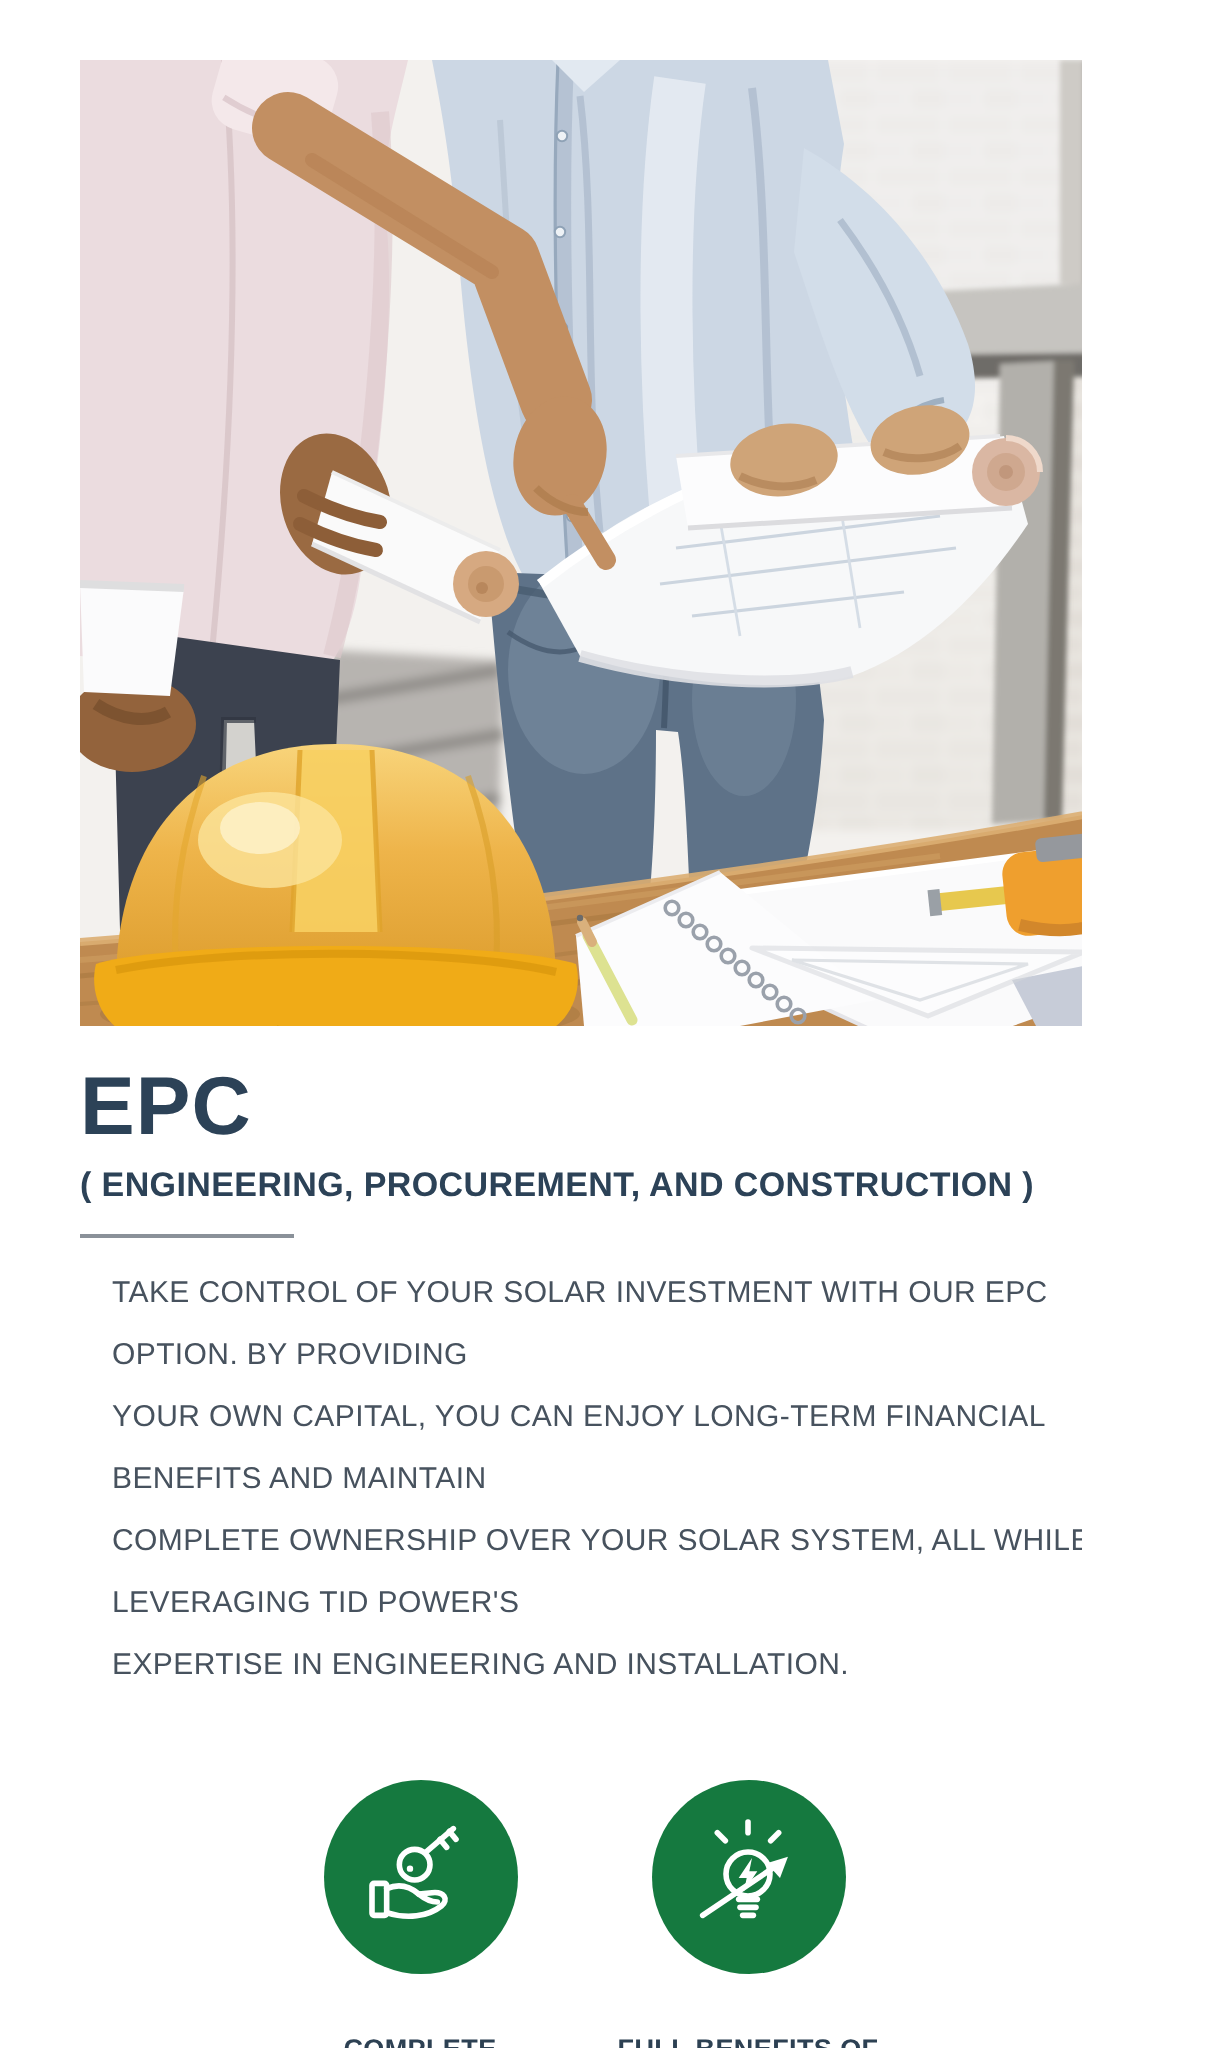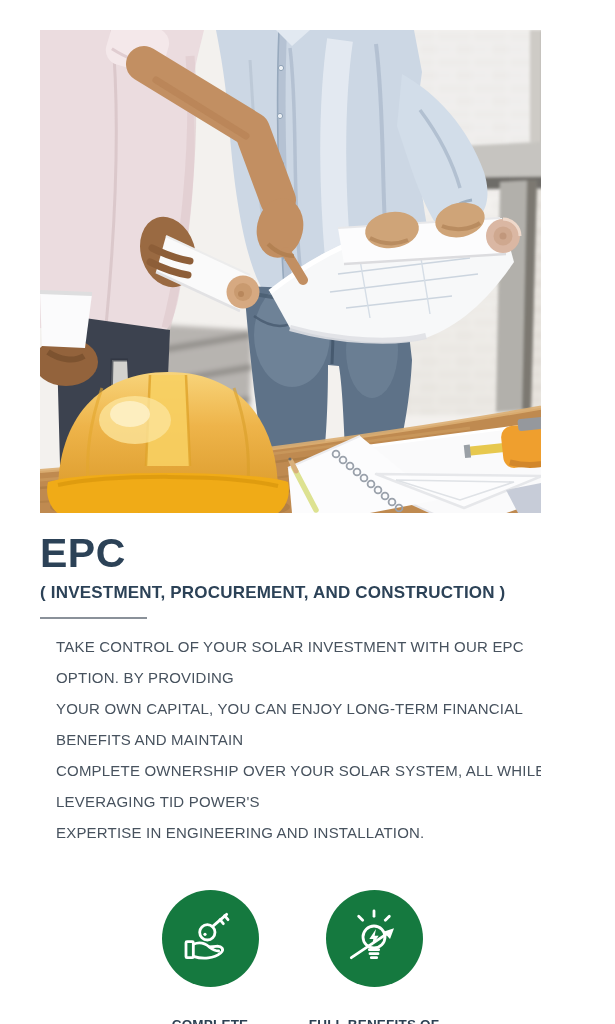--- a/index.html
+++ b/index.html
@@ -229,21 +229,21 @@
         <path d="M8,452 C45,440 212,440 248,452 C252,468 243,485 227,488 C162,499 94,499 30,489 C13,486 4,468 8,452 Z" fill="#f0ab17"></path>
         <path d="M32,487 C100,497 170,496 224,487" stroke="#ffc94f" stroke-width="5" fill="none" opacity=".85"></path>
         <path d="M18,455 C72,444 186,444 238,456" stroke="#d28f0a" stroke-width="4" fill="none" opacity=".55"></path>
         <path d="M96,493 L100,483 M160,494 L156,484" stroke="#d89a12" stroke-width="3" opacity=".6"></path>
       </g>
     </svg>
   </figure>
 
   <section class="content">
     <h1 class="title">EPC</h1>
-    <h2 class="subtitle">( INVESTMENT, PROCUREMENT, AND CONSTRUCTION )</h2>
+    <h2 class="subtitle">( ENGINEERING, PROCUREMENT, AND CONSTRUCTION )</h2>
     <div class="divider"></div>
     <p class="paragraph">TAKE CONTROL OF YOUR SOLAR INVESTMENT WITH OUR EPC OPTION. BY PROVIDING
 YOUR OWN CAPITAL, YOU CAN ENJOY LONG-TERM FINANCIAL BENEFITS AND MAINTAIN
 COMPLETE OWNERSHIP OVER YOUR SOLAR SYSTEM, ALL WHILE LEVERAGING TID POWER'S
 EXPERTISE IN ENGINEERING AND INSTALLATION.</p>
   </section>
 
   <div class="features">
 
     <div class="feature">

